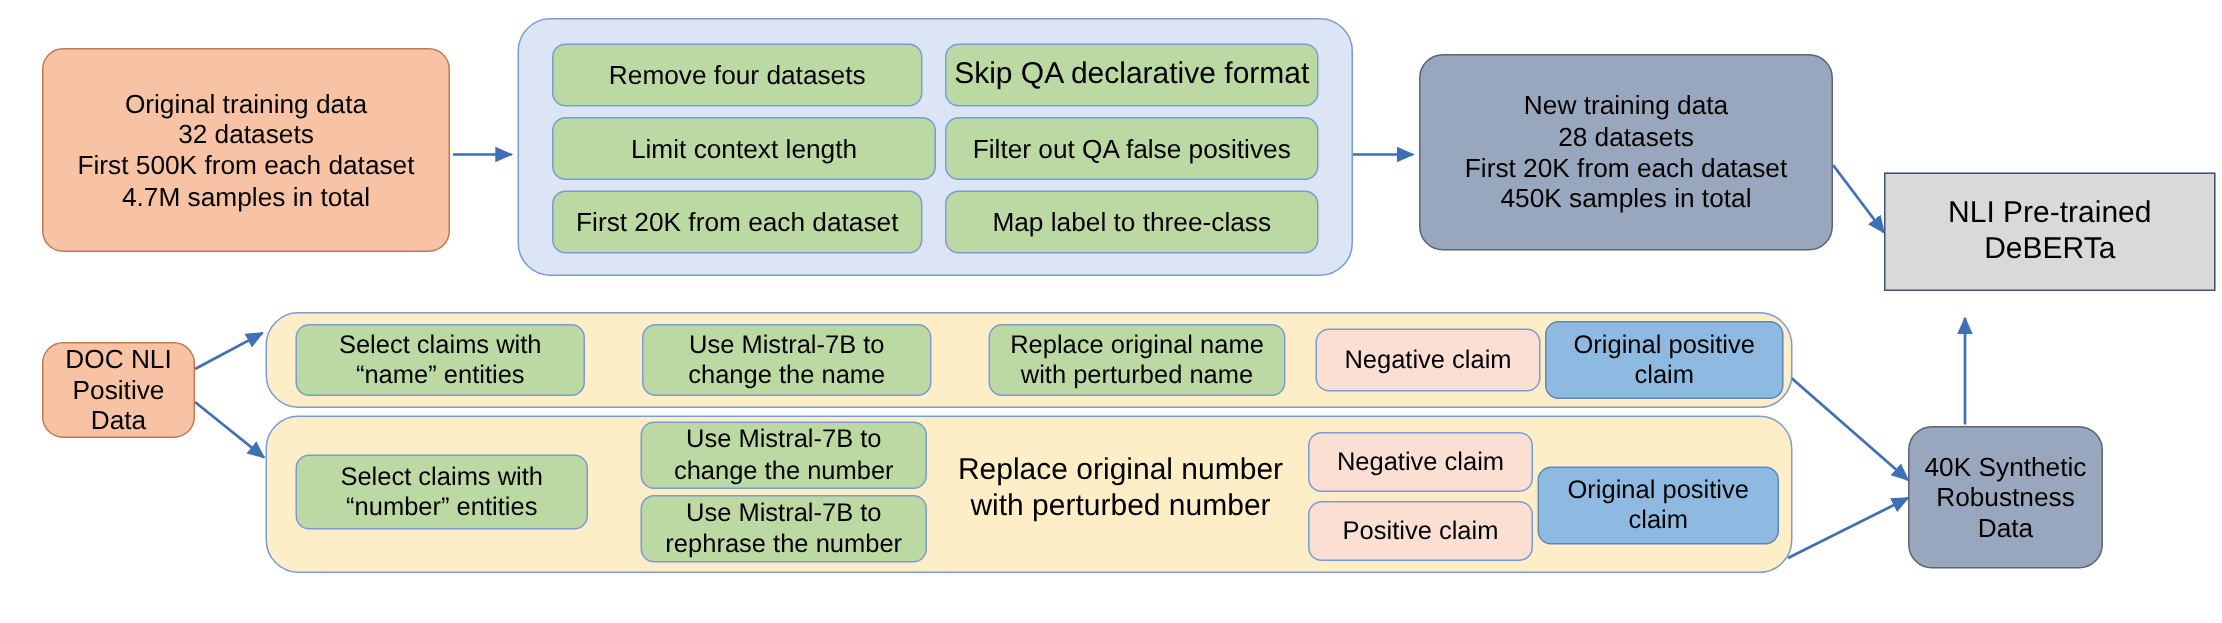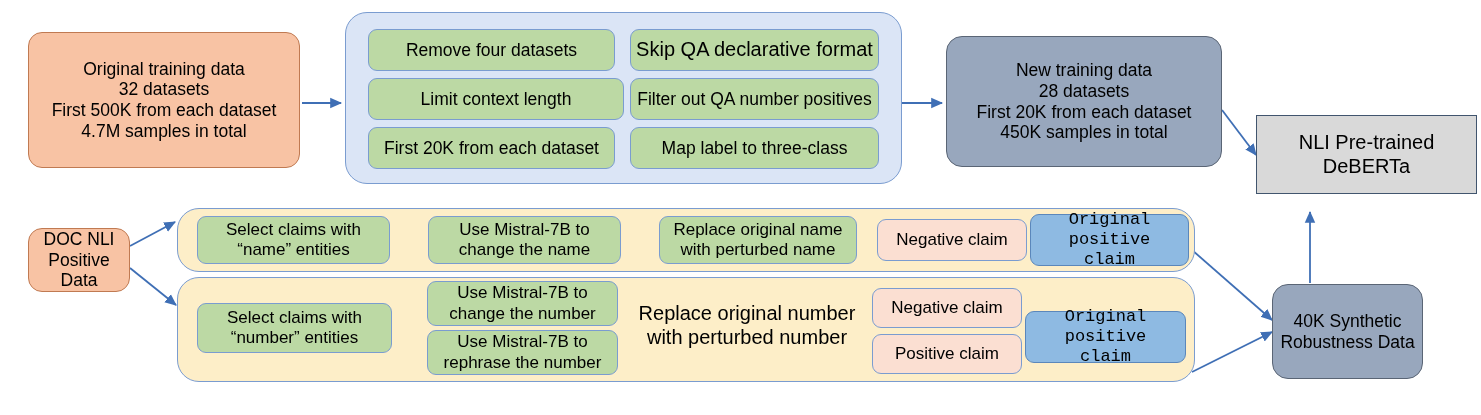--- a/index.html
+++ b/index.html
@@ -11,21 +11,21 @@
   .node span{display:block;width:100%;white-space:pre-line;}
 
   
   .orange{background:#f8c3a4;border:1.4px solid #c07a52;border-radius:14px;}
   .panel-blue{background:#dbe5f6;border:1.6px solid #7a9cd0;border-radius:22px;}
   .panel-yellow{background:#fdeec8;border:1.6px solid #7a9cd0;border-radius:22px;}
   .green{background:#bcd9a4;border:1.4px solid #7a9cd0;border-radius:9px;}
   .gray-round{background:#98a7bd;border:1.5px solid #5a6575;border-radius:16px;}
   .gray-rect{background:#d9d9d9;border:1.6px solid #41556e;border-radius:0;}
   .pink{background:#fbdfd2;border:1.3px solid #7a9cd0;border-radius:9px;}
-  .blue-box{background:#8ebae2;border:1.4px solid #5b87bb;border-radius:9px;font-family:Liberation Mono, monospace;}
+  .blue-box{background:#8ebae2;border:1.4px solid #5b87bb;border-radius:9px;}
   .plaintext{background:transparent;border:none;}
 
   svg#wires{position:absolute;left:0;top:0;width:1481px;height:415px;
             pointer-events:none;overflow:visible;}
 </style>
 </head>
 <body>
 
 <div id="canvas">
 
@@ -78,21 +78,21 @@
     <span>Limit context length</span>
   </div>
   <div class="node green" style="left:368px;top:127px;width:247px;height:42px;font-size:17.5px;">
     <span>First 20K from each dataset</span>
   </div>
 
   <div class="node green" style="left:630px;top:29px;width:249px;height:42px;font-size:20px;">
     <span>Skip QA declarative format</span>
   </div>
   <div class="node green" style="left:630px;top:78px;width:249px;height:42px;font-size:17.5px;">
-    <span>Filter out QA number positives</span>
+    <span>Filter out QA false positives</span>
   </div>
   <div class="node green" style="left:630px;top:127px;width:249px;height:42px;font-size:17.5px;">
     <span>Map label to three-class</span>
   </div>
 
   <div class="node gray-round" style="left:946px;top:36px;width:276px;height:131px;font-size:17.5px;">
     <span>New training data
 28 datasets
 First 20K from each dataset
 450K samples in total</span>
@@ -152,18 +152,18 @@
     <span>Negative claim</span>
   </div>
   <div class="node pink" style="left:872px;top:334px;width:150px;height:40px;font-size:17px;">
     <span>Positive claim</span>
   </div>
   <div class="node blue-box" style="left:1025px;top:311px;width:161px;height:52px;font-size:17px;">
     <span>Original positive
 claim</span>
   </div>
 
-  <div class="node gray-round" style="left:1272px;top:284px;width:151px;height:95px;font-size:17.5px;">
+  <div class="node gray-round" style="left:1272px;top:284px;width:130px;height:95px;font-size:17.5px;">
     <span>40K Synthetic
 Robustness Data</span>
   </div>
 
 </div>
 
 </body></html>

